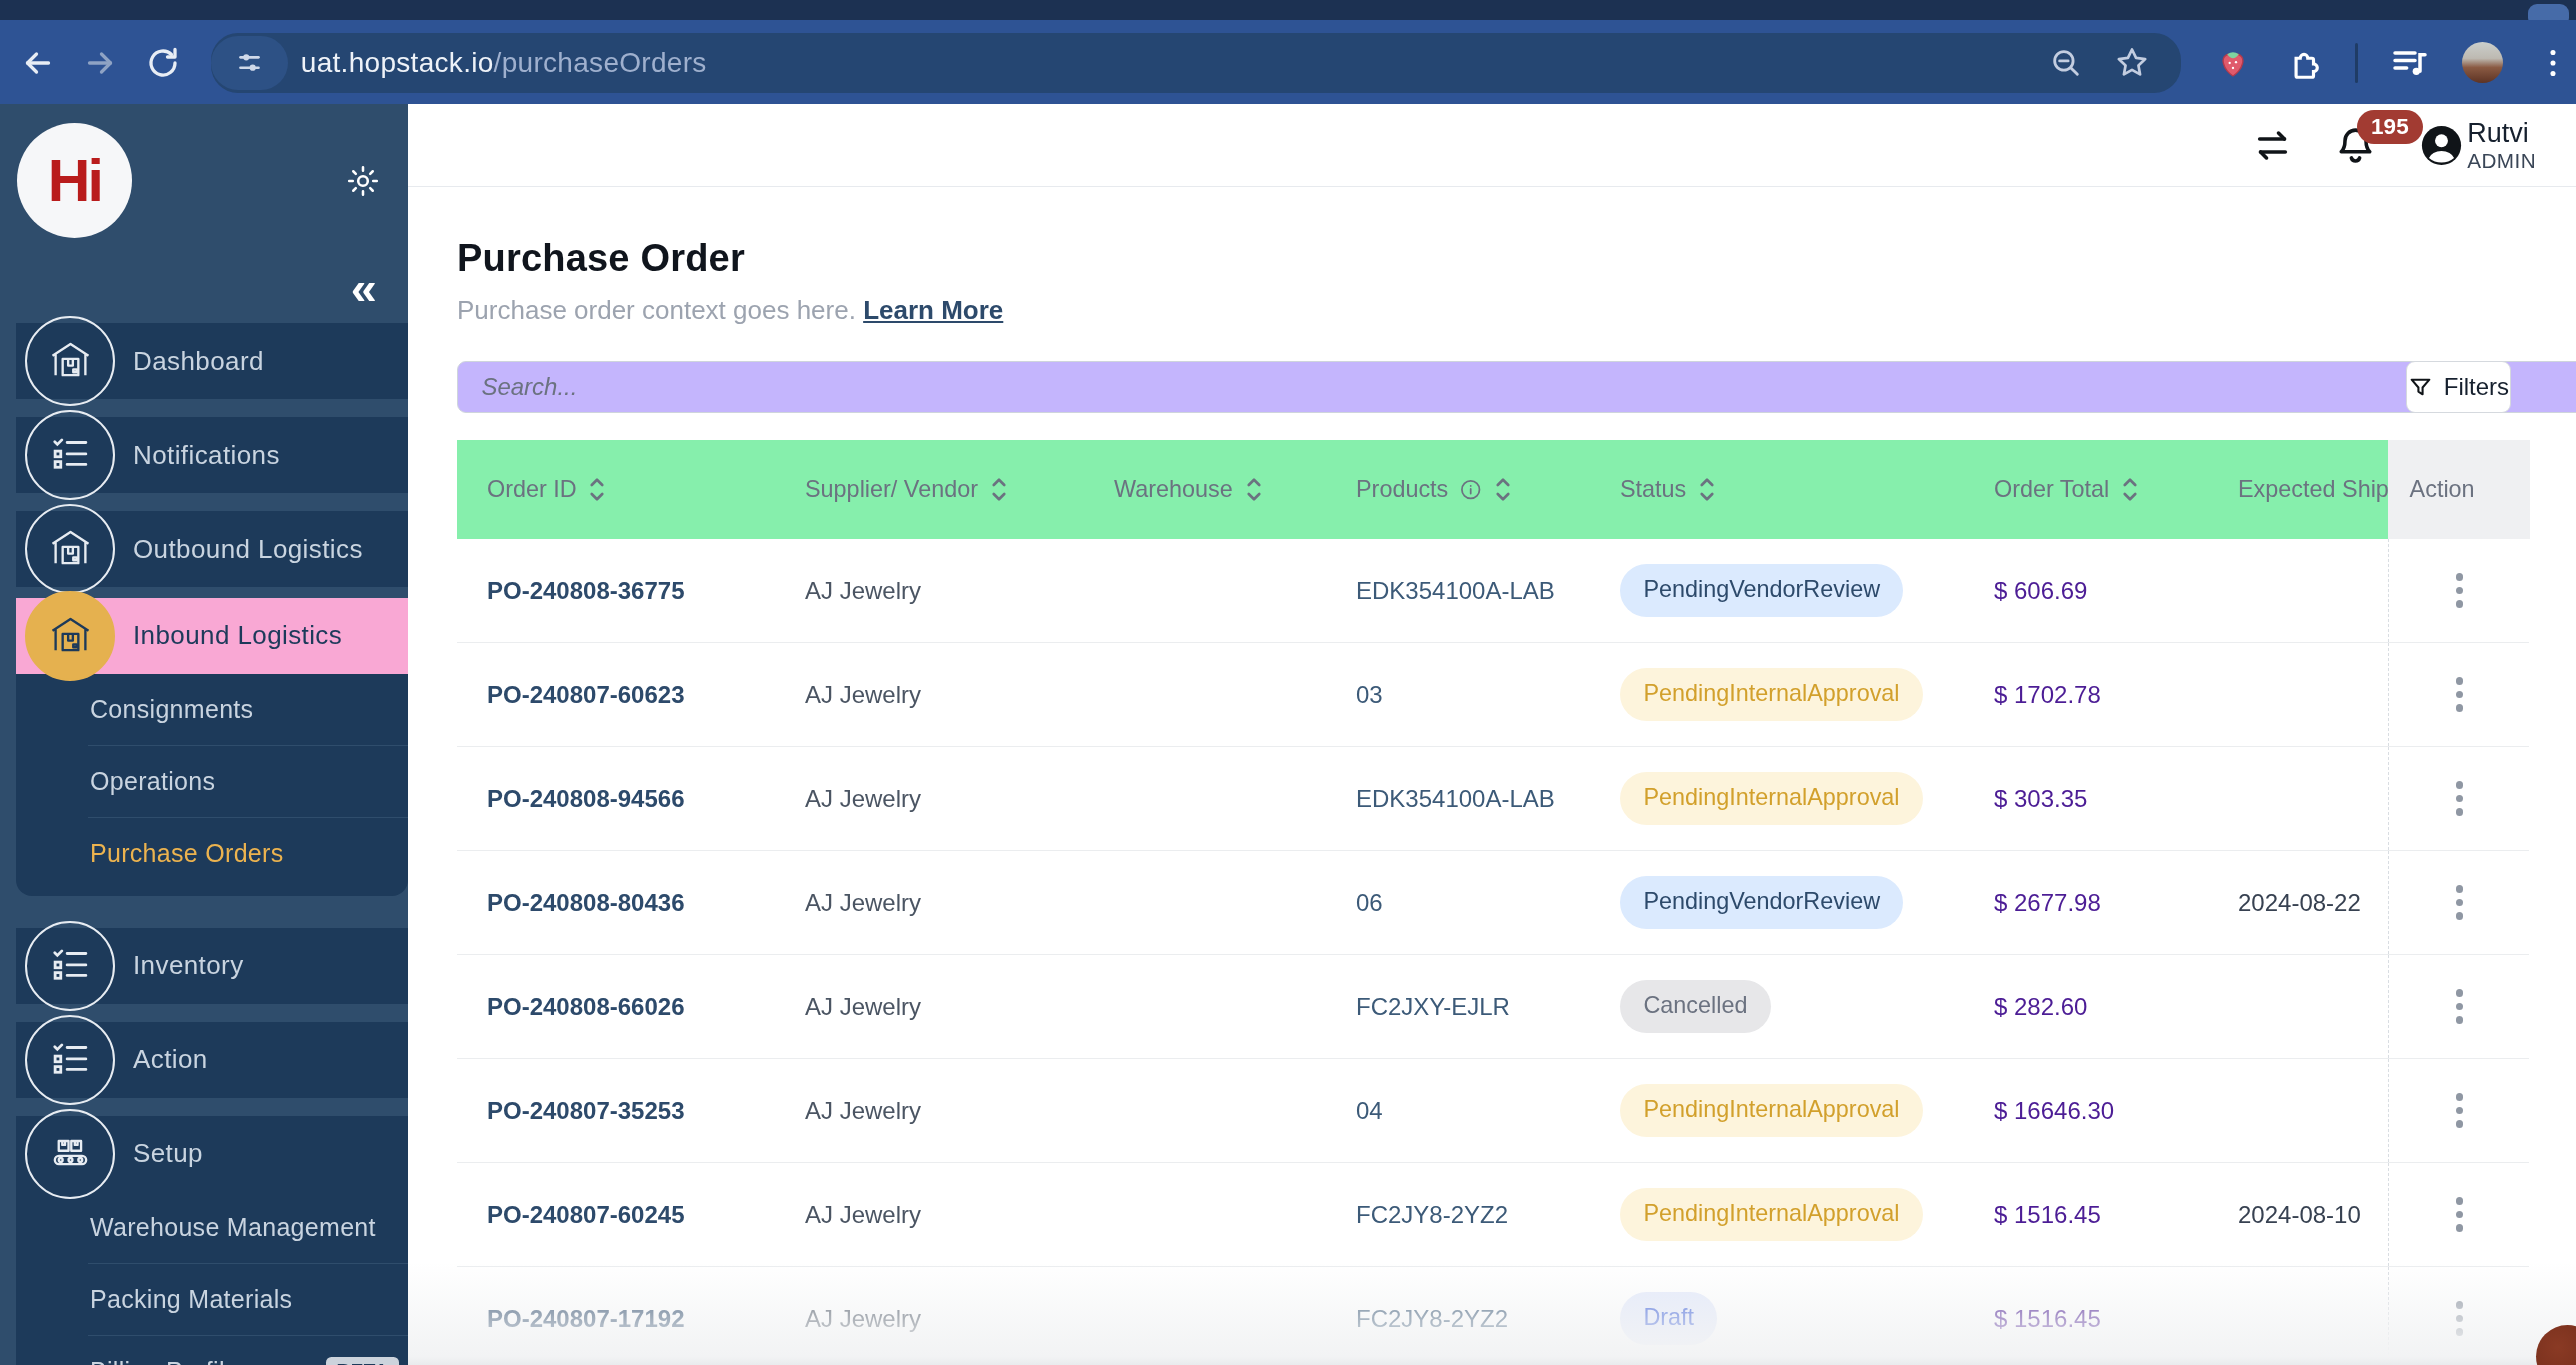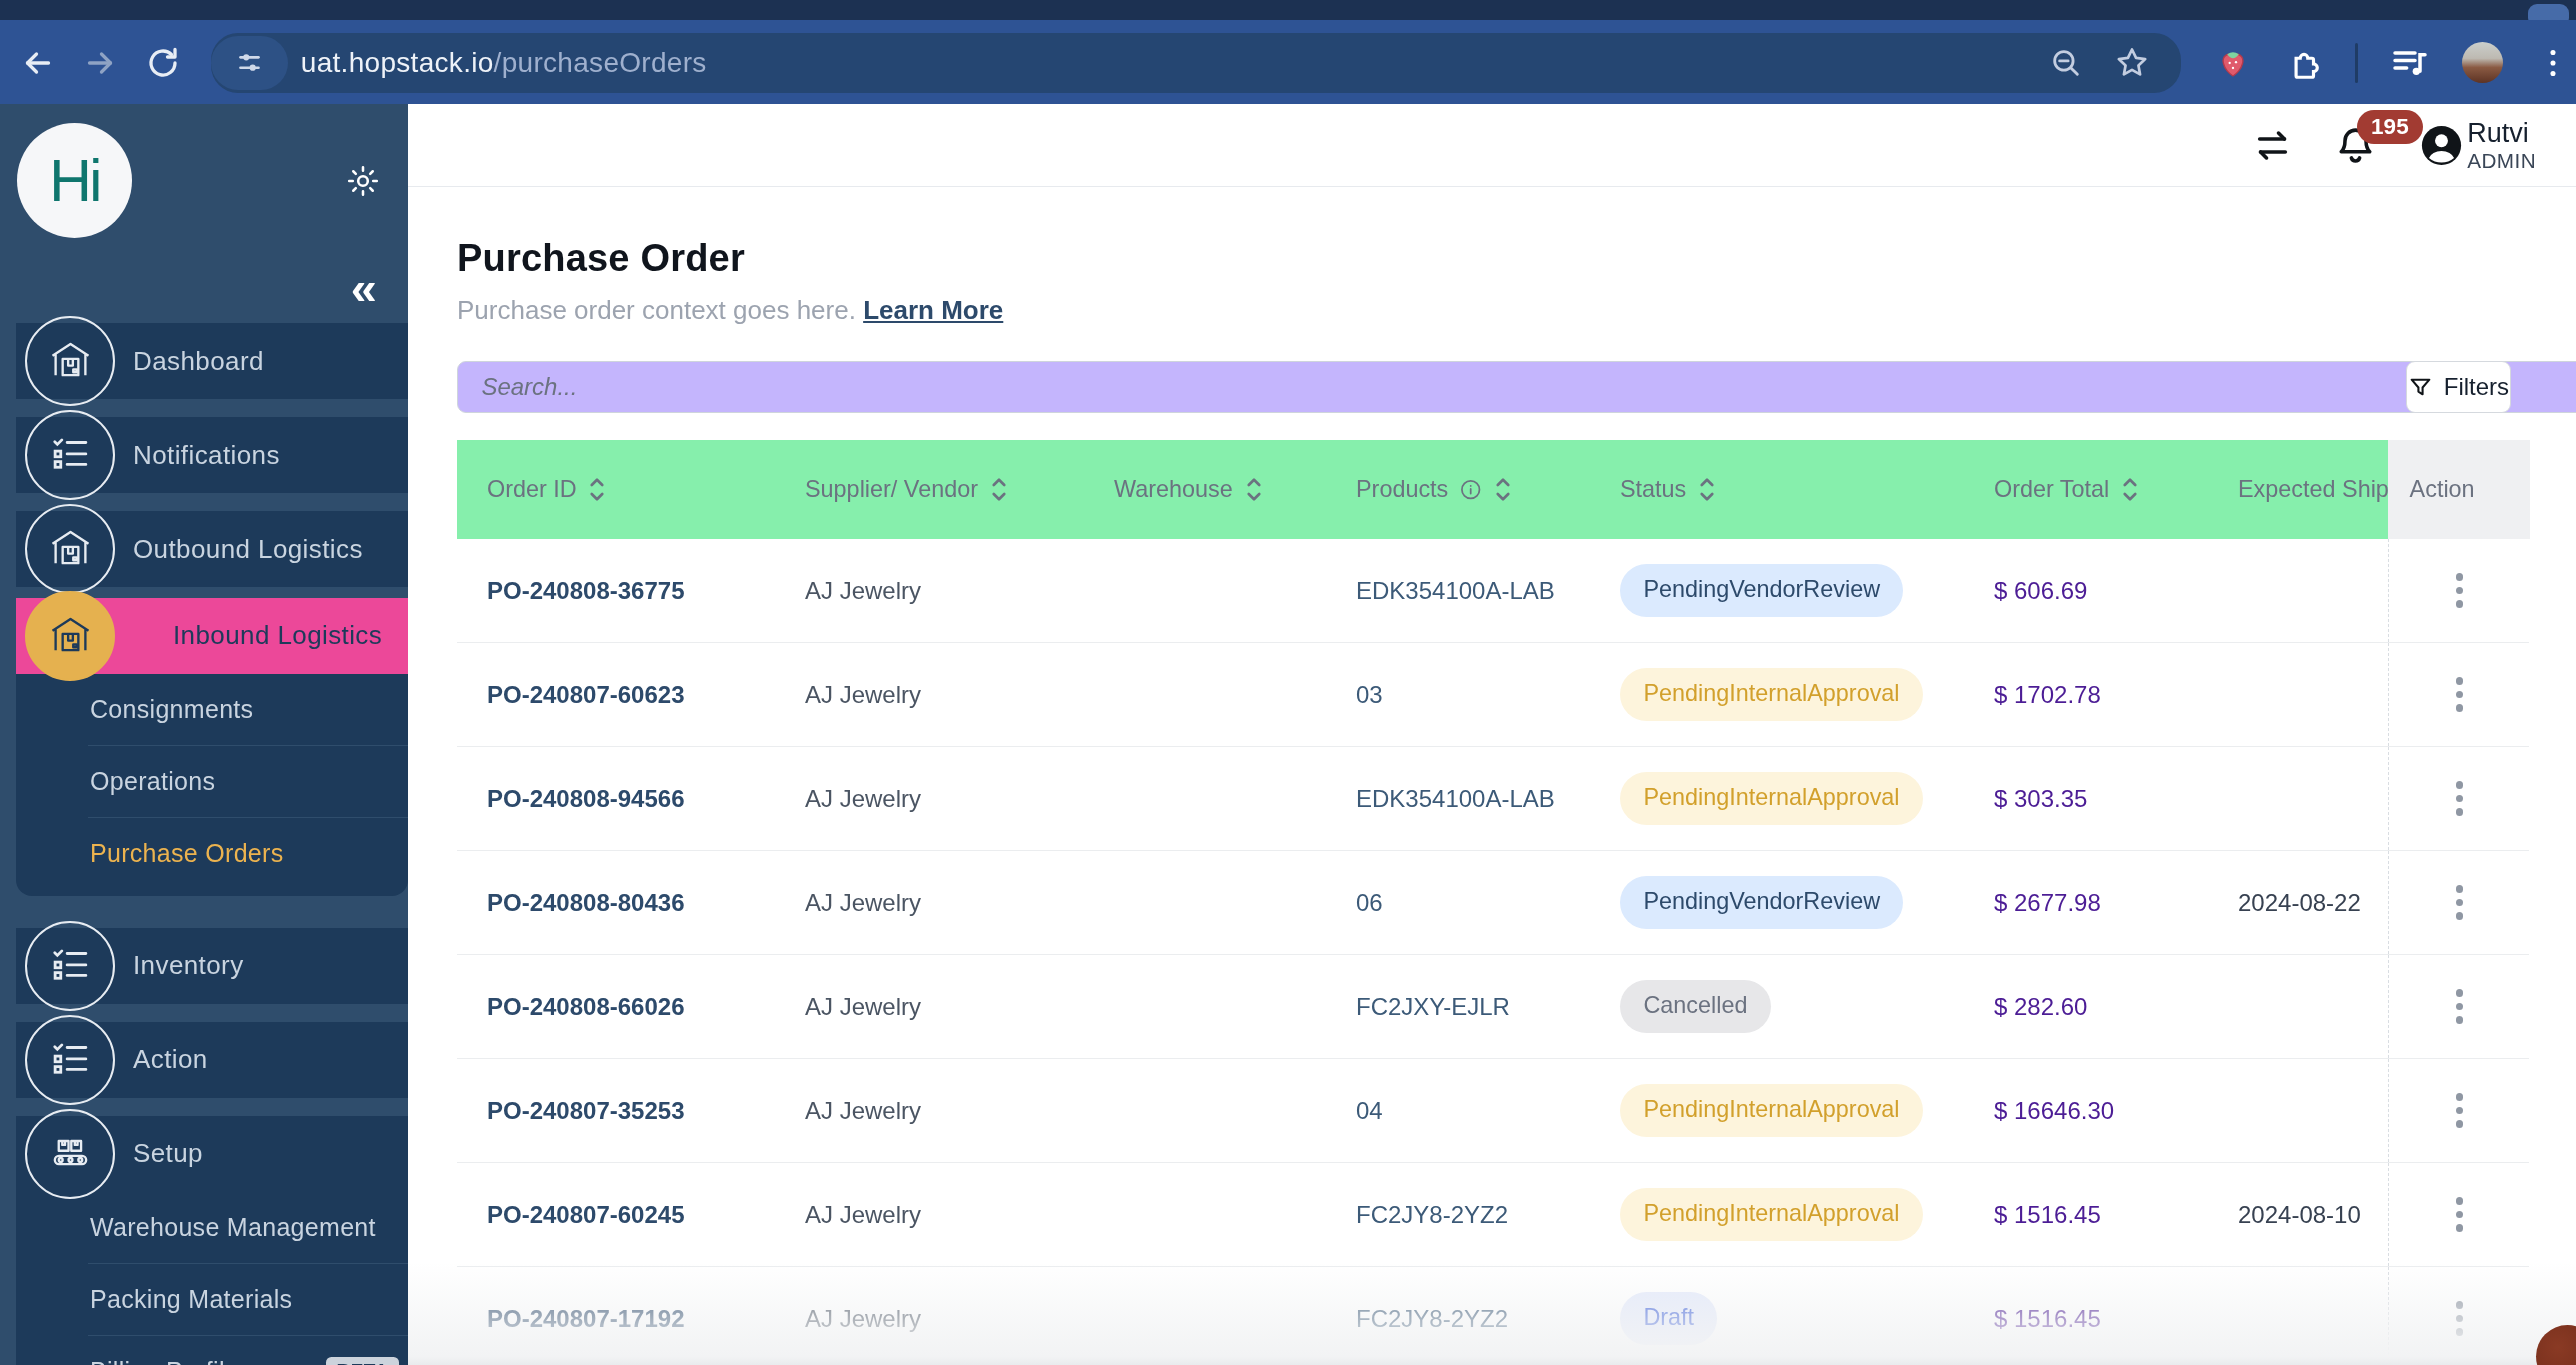--- a/index.html
+++ b/index.html
@@ -18,31 +18,31 @@
   .url-text .path { color:#9fb0ce; }
   .pill-right { margin-left:auto; display:flex; align-items:center; gap:31px; padding-right:31px; }
   .chrome-right { display:flex; align-items:center; gap:32px; margin-left:32px; }
   .chrome-sep { width:2.7px; height:40px; background:#1f3c66; border-radius:1.8px; }
   .chrome-avatar { width:41px; height:41px; border-radius:50%;
     background:linear-gradient(180deg,#cbcfcc 0%,#bdb9b1 40%,#8a5a43 62%,#5d3324 100%); }
 
   
   .sidebar { position:absolute; left:0; top:104px; width:408px; height:1261px; background:#2f4d6c; overflow:hidden; }
   .logo-circle { position:absolute; left:17px; top:19px; width:115px; height:115px; border-radius:50%; background:#f6f7f9;
-    display:flex; align-items:center; justify-content:center; color:#0f766e; font-weight:normal; font-size:59px; letter-spacing:-2.7px; }
+    display:flex; align-items:center; justify-content:center; color:#b91c1c; font-weight:bold; font-size:59px; letter-spacing:-2.7px; }
   .sb-gear { position:absolute; right:27px; top:59px; color:#fff; }
   .sb-collapse { position:absolute; right:31px; top:160px; color:#fff; font-size:47px; line-height:1; font-weight:bold; }
   .nav { position:absolute; left:0; top:219px; width:408px; }
   .nav-row { position:relative; margin-left:16px; height:76px; background:#1d3a5a; display:flex; align-items:center; color:#c9d4e0; }
   .nav-row + .nav-gap { height:18px; }
   .nav-gap { height:18px; }
   .nav-label { margin-left:117px; font-size:26px; letter-spacing:0.4px; white-space:nowrap; }
   .icon-circle { position:absolute; left:9px; top:-7.2px; width:90px; height:90px; border-radius:50%;
     border:2.2px solid #e7ecf2; display:flex; align-items:center; justify-content:center; color:#e7ecf2; background:transparent; }
-  .nav-row.active { background:#ec4899; color:#1d3a5a;padding-left:40px; }
+  .nav-row.active { background:#f9a8d4; color:#1d3a5a; }
   .nav-row.active .icon-circle { background:#e5b14f; border-color:#e5b14f; color:#1d3a5a; }
   .sub-panel { margin-left:16px; background:#1d3a5a; border-radius:0 0 16px 16px; padding-bottom:7.2px; }
   .sub-item { height:71px; display:flex; align-items:center; color:#c9d4e0; font-size:25px; letter-spacing:0.3px; }
   .sub-item span { margin-left:74px; }
   .sub-item.gold { color:#ecb34f; }
   .sub-sep { height:0.9px; background:#2f4d6c; margin-left:72px; }
   .beta-chip { display:inline-block; margin-left:14.4px; background:#ccd3dc; color:#1d3a5a; font-size:19px; font-weight:bold;
     padding:2.7px 10.8px 3.6px; border-radius:5.4px; letter-spacing:0.4px; }
 
   

